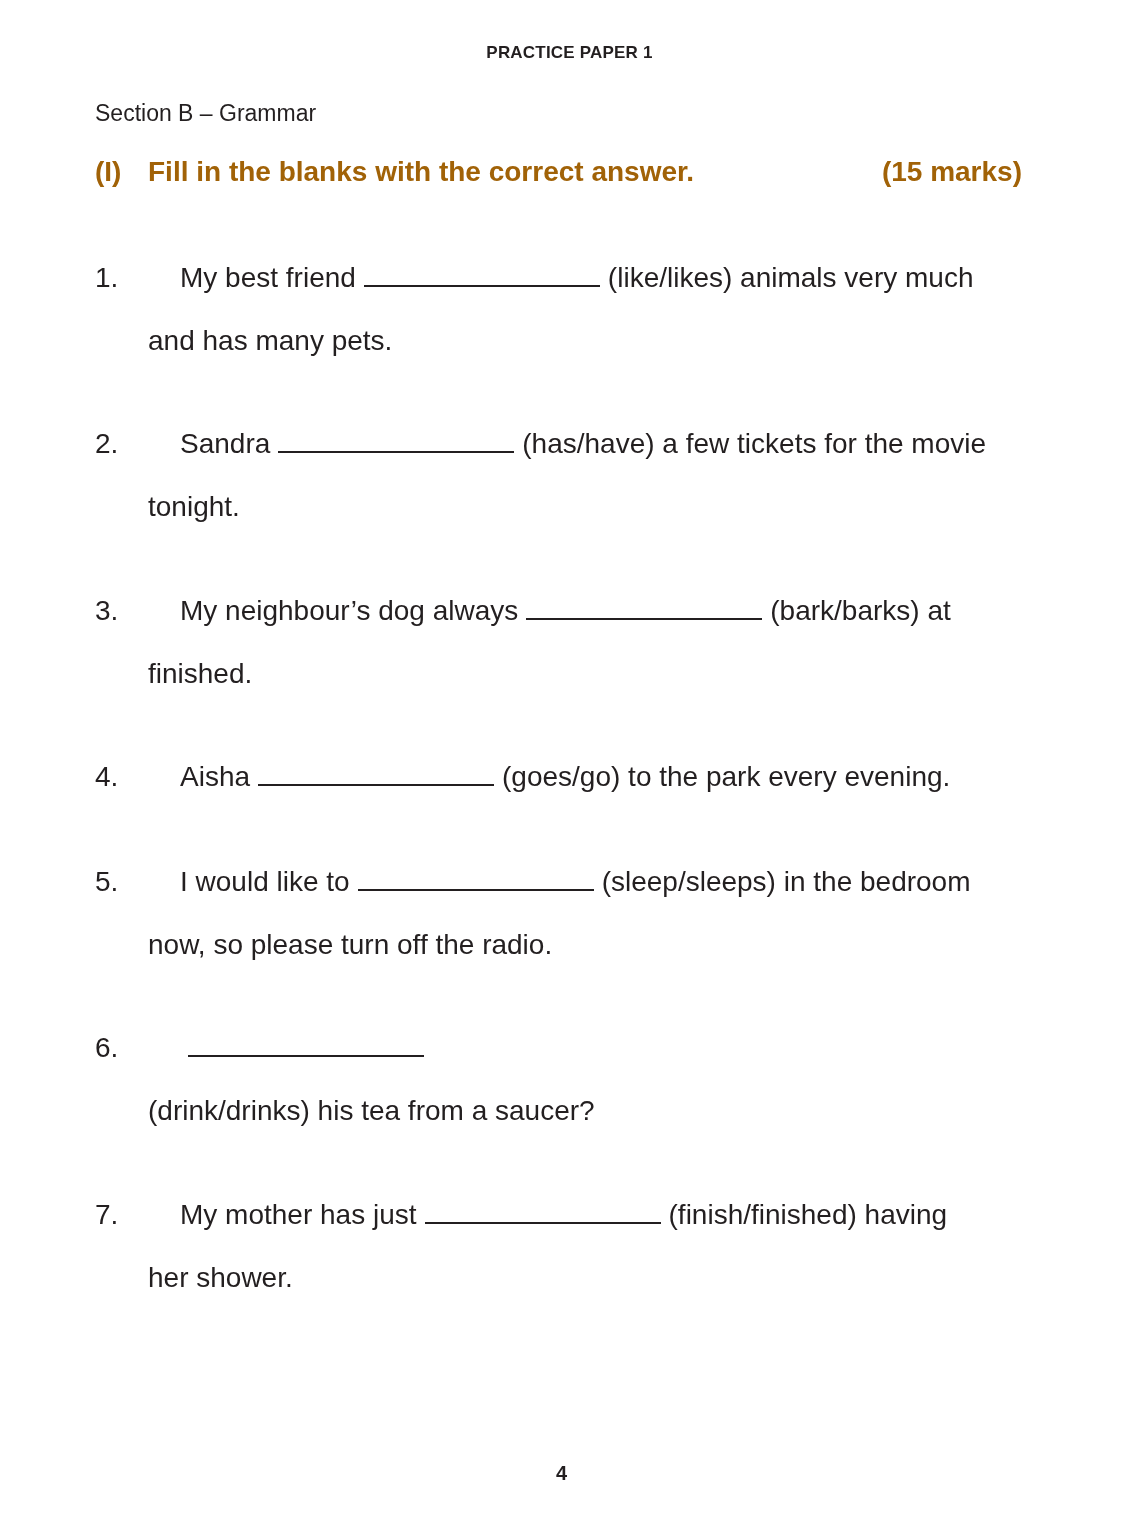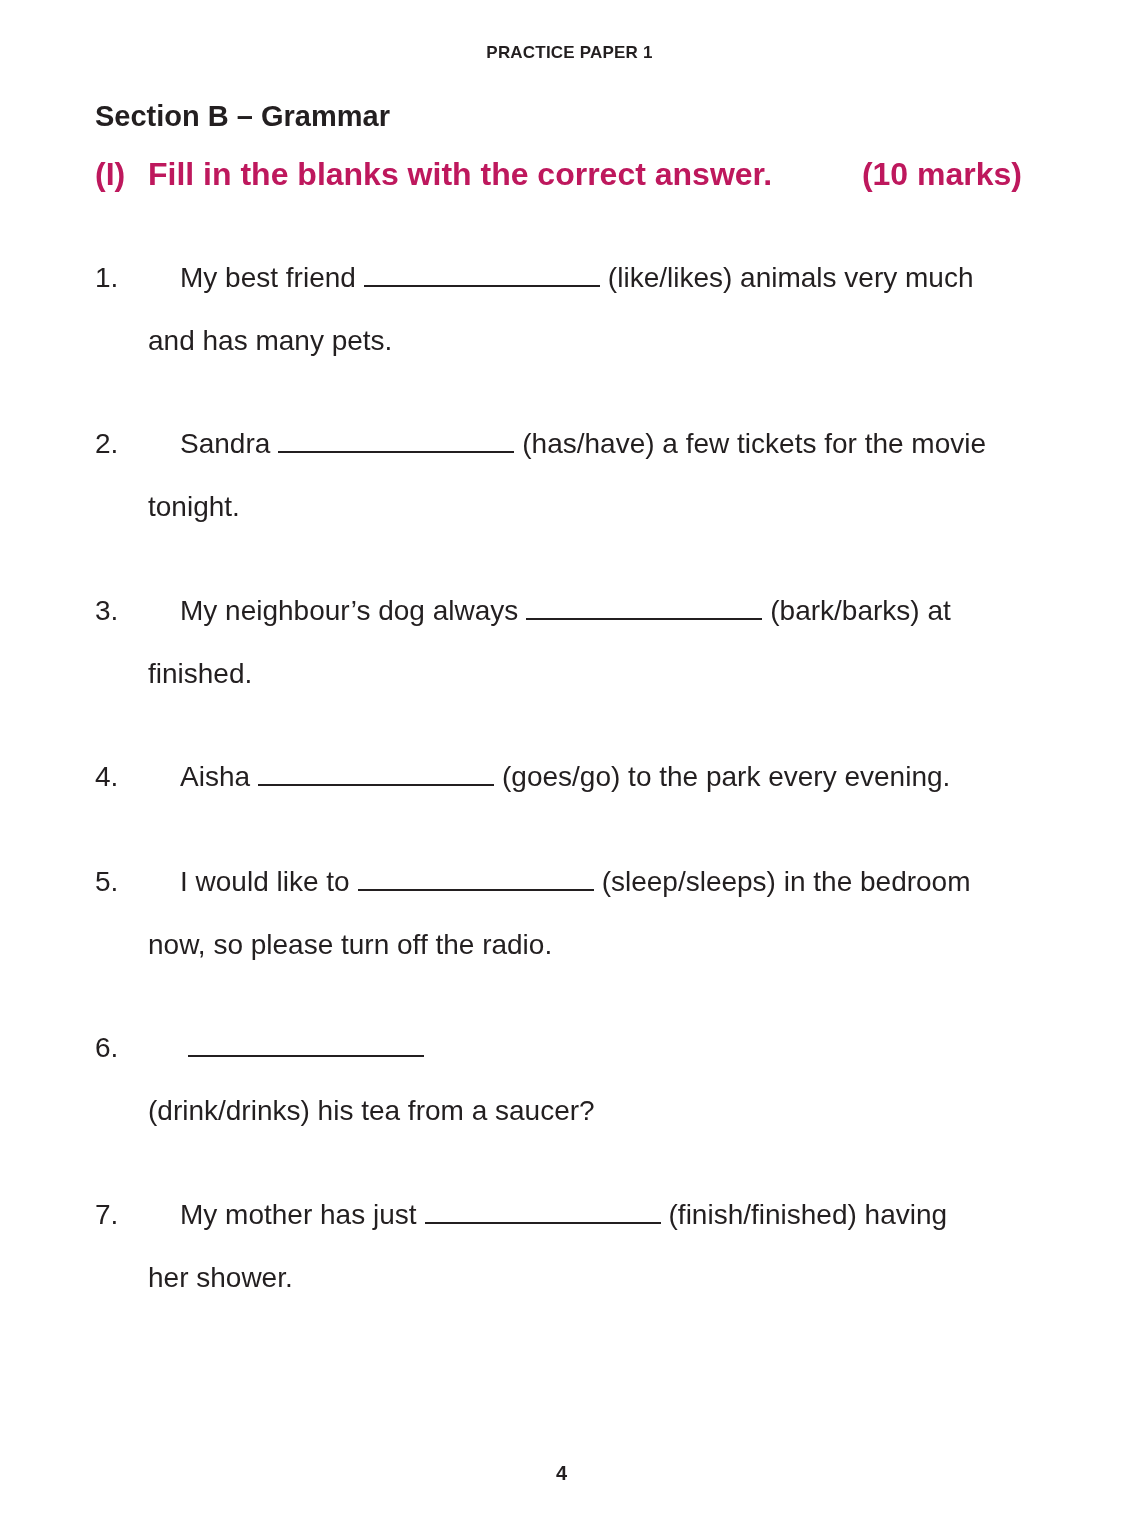--- a/index.html
+++ b/index.html
@@ -6,25 +6,25 @@
     body {
       width: 1123px; height: 1536px; position: relative; overflow: hidden;
       font-family: "Liberation Sans", sans-serif; color: #231f20;
     }
     .header {
       position: absolute; top: 43px; left: 8px; width: 1123px; text-align: center;
       font-size: 17px; font-weight: bold; letter-spacing: 0.2px; color: #231f20;
     }
     .section-title {
       position: absolute; top: 100px; left: 95px;
-      font-size: 29px; font-weight: bold; color: #231f20;
+      font-size: 23px; font-weight: normal; color: #231f20;
     }
     .instruction {
       position: absolute; top: 156px; left: 95px; width: 927px;
-      font-size: 32px; font-weight: bold; color: #be185d;
+      font-size: 28px; font-weight: bold; color: #a16207;
       display: flex; justify-content: space-between;
     }
     .instruction .roman { width: 53px; display: inline-block; }
     .question {
       position: absolute; left: 95px; width: 940px;
       font-size: 28px; color: #231f20;
     }
     .question .num {
       position: absolute; left: 0; top: 0; width: 53px;
     }
@@ -46,21 +46,21 @@
 <body>
 
 <div class="header">PRACTICE PAPER 1</div>
 
 <div class="section-title">Section B – Grammar</div>
 
 <div class="instruction">
   <span>
     <span class="roman">(I)</span><span>Fill in the blanks with the correct answer.</span>
   </span>
-  <span>(10 marks)</span>
+  <span>(15 marks)</span>
 </div>
 
 <div class="question" style="top:262px;">
   <span class="num">1.</span>
   <span class="line1"><span>My best friend</span><span class="blank"></span><span>(like/likes) animals very much</span></span>
   <span class="line2">and has many pets.</span>
 </div>
 
 <div class="question" style="top:428px;">
   <span class="num">2.</span>

